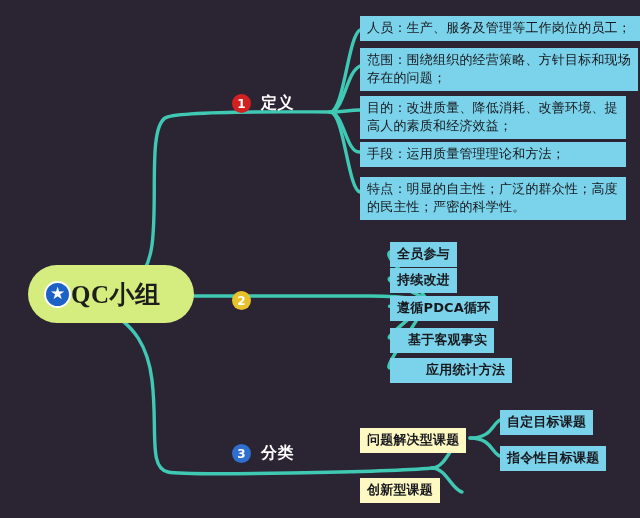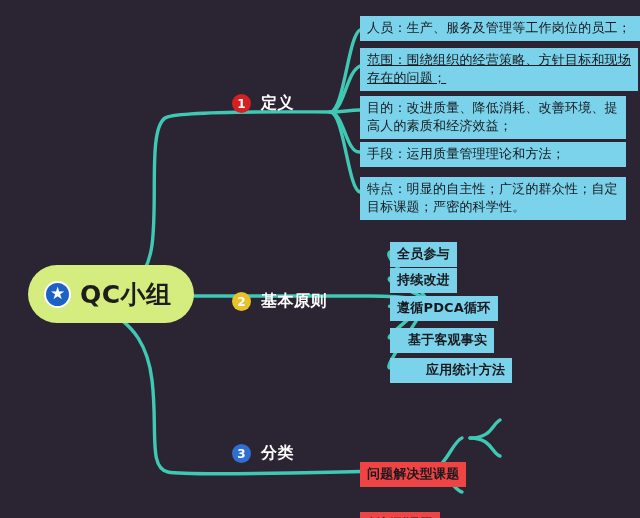--- a/index.html
+++ b/index.html
@@ -49,26 +49,26 @@
   .center-badge .star {
     position: absolute;
     left: 50%;
     top: 50%;
     transform: translate(-50%, -52%);
     color: #ffffff;
     font-size: 17px;
     line-height: 1;
   }
   .center-label {
-    margin-left: 9px;
     color: #1d1d1d;
     font-size: 25px;
     font-weight: bold;
     letter-spacing: 0.5px;
     white-space: nowrap;
+    font-family: Liberation Serif, serif;
   }
   
   .branch {
     position: absolute;
     display: flex;
     align-items: center;
     z-index: 5;
     white-space: nowrap;
   }
   .branch-badge {
@@ -97,21 +97,21 @@
     position: absolute;
     box-sizing: border-box;
     padding: 3px 7px 4px 7px;
     font-size: 13px;
     line-height: 18px;
     color: #18181e;
     z-index: 4;
     letter-spacing: 0.2px;
   }
   .leaf.cyan { background: #7ad3ea; }
-  .leaf.yellow { background: #ef4444; margin-top: 34px; }
+  .leaf.yellow { background: #fef9c3; }
   .leaf.bold { font-weight: bold; }
 </style>
 </head>
 <body>
 
 <div id="root">
 
   <svg id="wires" viewBox="0 0 640 518" xmlns="http://www.w3.org/2000/svg">
     <g fill="none" stroke="#3fc8b4" stroke-width="3.4" stroke-linecap="round">
 
@@ -147,38 +147,39 @@
     </div>
     <div class="center-label">QC小组</div>
   </div>
 
   <div class="branch" style="left:232px; top:93px;">
     <div class="branch-badge" style="background:#d32121;">1</div>
     <div class="branch-label">定义</div>
   </div>
 
   <div class="leaf cyan" style="left:360px; top:16px; width:322px;">人员：生产、服务及管理等工作岗位的员工；</div>
-  <div class="leaf cyan" style="left:360px; top:48px; width:278px;text-decoration:underline;">范围：围绕组织的经营策略、方针目标和现场存在的问题；</div>
+  <div class="leaf cyan" style="left:360px; top:48px; width:278px;">范围：围绕组织的经营策略、方针目标和现场存在的问题；</div>
   <div class="leaf cyan" style="left:360px; top:142px; width:266px;">手段：运用质量管理理论和方法；</div>
   <div class="leaf cyan" style="left:360px; top:96px; width:266px;">目的：改进质量、降低消耗、改善环境、提高人的素质和经济效益；</div>
-  <div class="leaf cyan" style="left:360px; top:177px; width:266px;">特点：明显的自主性；广泛的群众性；自定目标课题；严密的科学性。</div>
+  <div class="leaf cyan" style="left:360px; top:177px; width:266px;">特点：明显的自主性；广泛的群众性；高度的民主性；严密的科学性。</div>
 
   <div class="branch" style="left:232px; top:291px;">
     <div class="branch-badge" style="background:#e8c22a;">2</div>
-    <div class="branch-label">基本原则</div>
   </div>
 
   <div class="leaf cyan bold" style="left:390px; top:268px;">持续改进</div>
   <div class="leaf cyan bold" style="left:390px; top:242px;">全员参与</div>
   <div class="leaf cyan bold" style="left:390px; top:296px;">遵循PDCA循环</div>
   <div class="leaf cyan bold" style="left:390px; top:328px;padding-left:18px;">基于客观事实</div>
   <div class="leaf cyan bold" style="left:390px; top:358px;padding-left:36px;">应用统计方法</div>
 
   <div class="branch" style="left:232px; top:443px;">
     <div class="branch-badge" style="background:#2f6fd0;">3</div>
     <div class="branch-label">分类</div>
   </div>
 
   <div class="leaf yellow bold" style="left:360px; top:428px;">问题解决型课题</div>
   <div class="leaf yellow bold" style="left:360px; top:478px;">创新型课题</div>
 
+  <div class="leaf cyan bold" style="left:500px; top:410px;">自定目标课题</div>
+  <div class="leaf cyan bold" style="left:500px; top:446px;">指令性目标课题</div>
 
 </div>
 
 </body></html>

